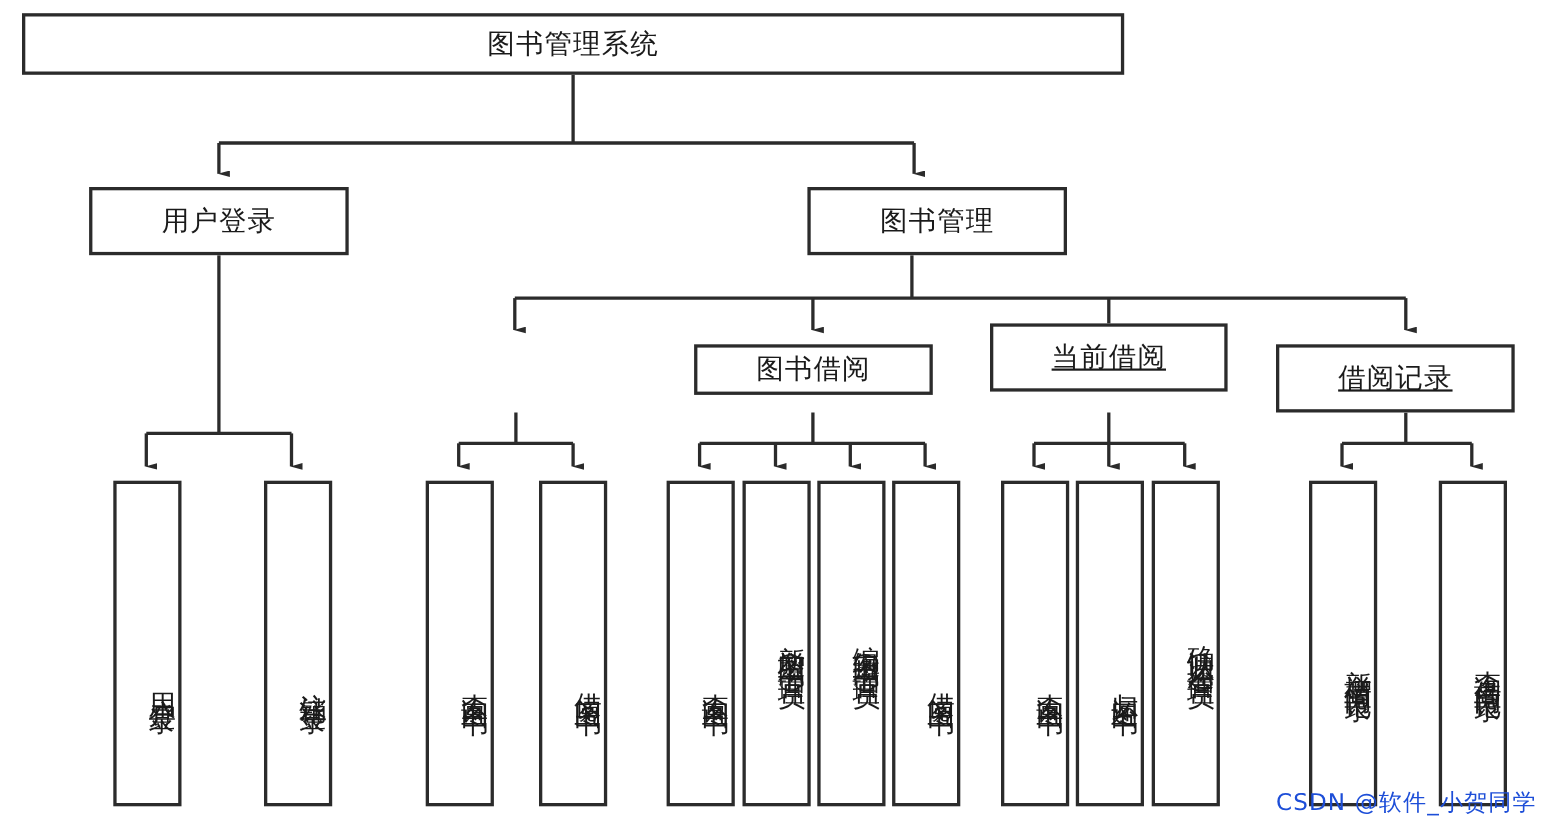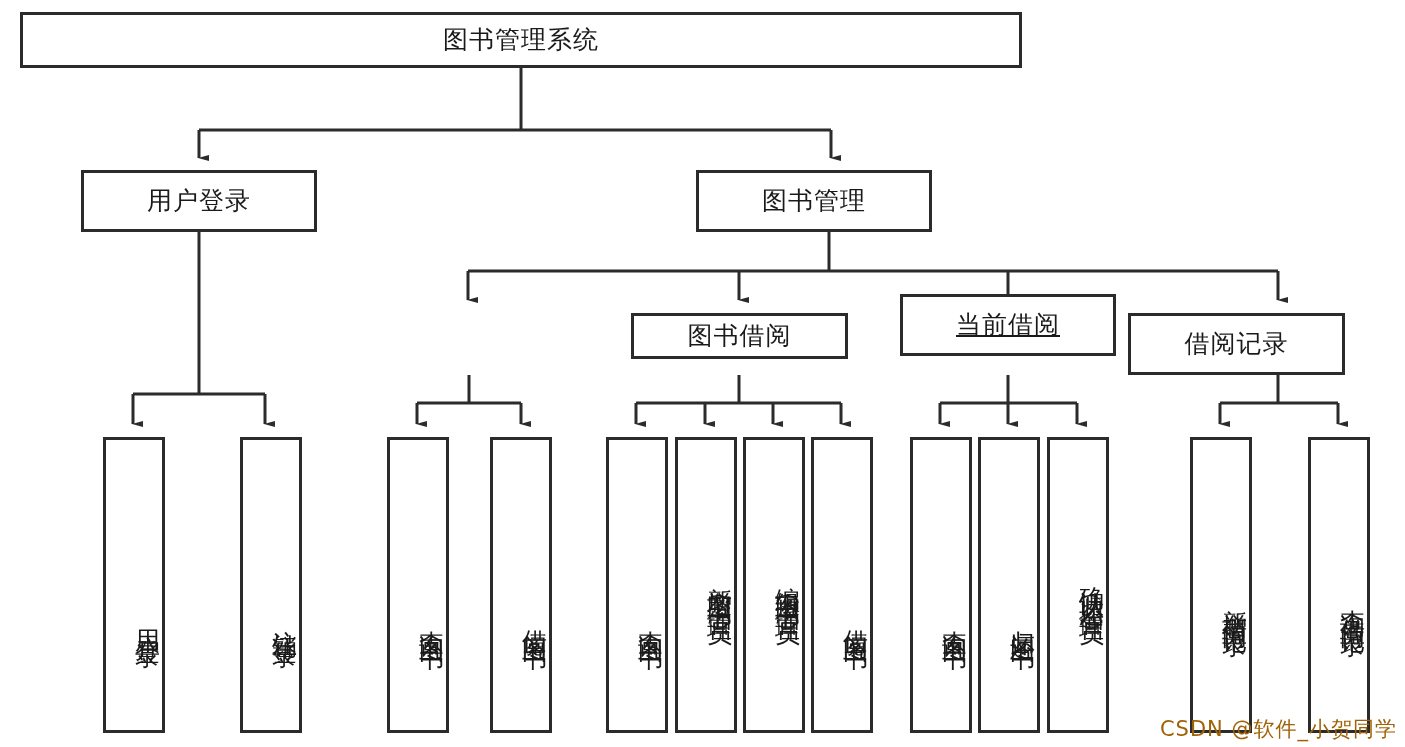--- a/index.html
+++ b/index.html
@@ -48,21 +48,21 @@
     line-height: 1.2;
     align-items: flex-start;
     justify-content: center;
     padding-top: 16px;
   }
   .watermark {
     position: absolute;
     right: 8px;
     bottom: 4px;
     font-size: 21px;
-    color: #a16207;
+    color: #1d4ed8;
     letter-spacing: 1px;
     white-space: nowrap;
   }
 </style>
 </head>
 <body>
 
 <div id="diagram-root">
 
   <svg class="wires" viewBox="0 0 1405 747">
@@ -112,28 +112,28 @@
       <path d="M1220,403 L1338,403"></path>
       <path d="M1220,403 L1220,424" marker-end="url(#arrow)"></path>
       <path d="M1338,403 L1338,424" marker-end="url(#arrow)"></path>
     </g>
   </svg>
 
   <div class="node horiz" style="left:20px; top:12px; width:1002px; height:56px;">图书管理系统</div>
 
   <div class="node horiz" style="left:81px; top:170px; width:236px; height:62px;">用户登录</div>
 
-  <div class="node horiz" style="left:696px; top:170px; width:236px; height:62px;">图书管理</div>
+  <div class="node horiz" style="left:734px; top:170px; width:236px; height:62px;">图书管理</div>
 
 
   <div class="node horiz" style="left:631px; top:313px; width:217px; height:46px;">图书借阅</div>
 
   <div class="node horiz" style="left:900px; top:294px; width:216px; height:62px;text-decoration:underline;">当前借阅</div>
 
-  <div class="node horiz" style="left:1128px; top:313px; width:217px; height:62px;">借阅记录</div>
+  <div class="node horiz" style="left:1160px; top:313px; width:217px; height:62px;text-decoration:underline;">借阅记录</div>
 
   <div class="node vert" style="left:103px; top:437px; width:62px; height:296px; padding-top:70px;">用户登录</div>
 
   <div class="node vert" style="left:240px; top:437px; width:62px; height:296px; padding-top:70px;">注销登录</div>
 
   <div class="node vert" style="left:387px; top:437px; width:62px; height:296px; padding-top:70px;">查询图书</div>
 
   <div class="node vert" style="left:490px; top:437px; width:62px; height:296px; padding-top:70px;">借阅图书</div>
 
   <div class="node vert" style="left:606px; top:437px; width:62px; height:296px; padding-top:70px;">查询图书</div>

